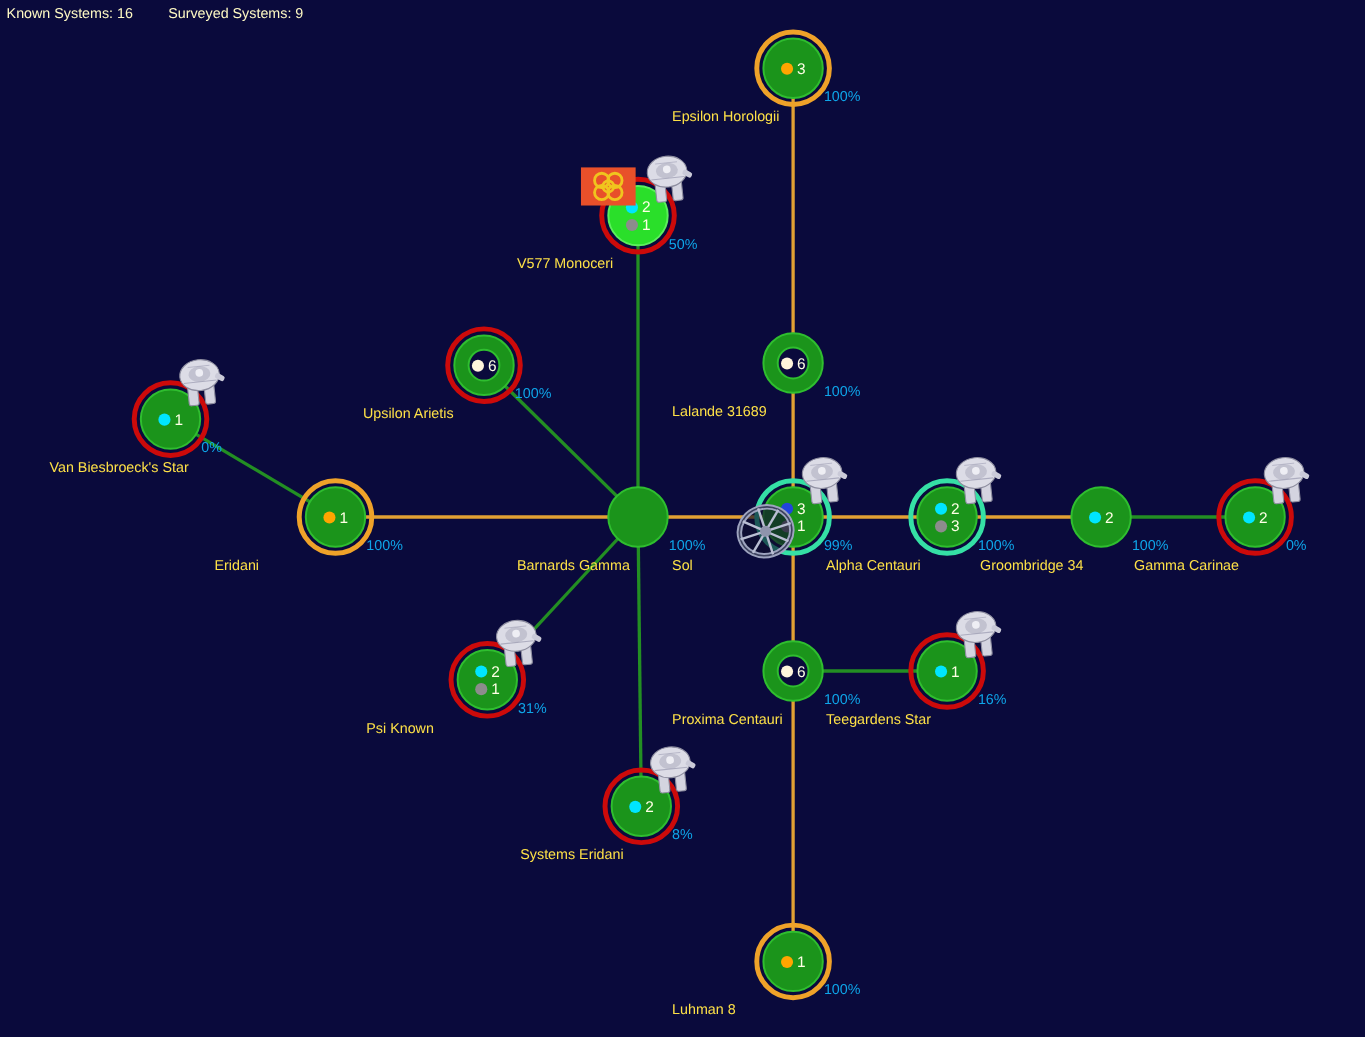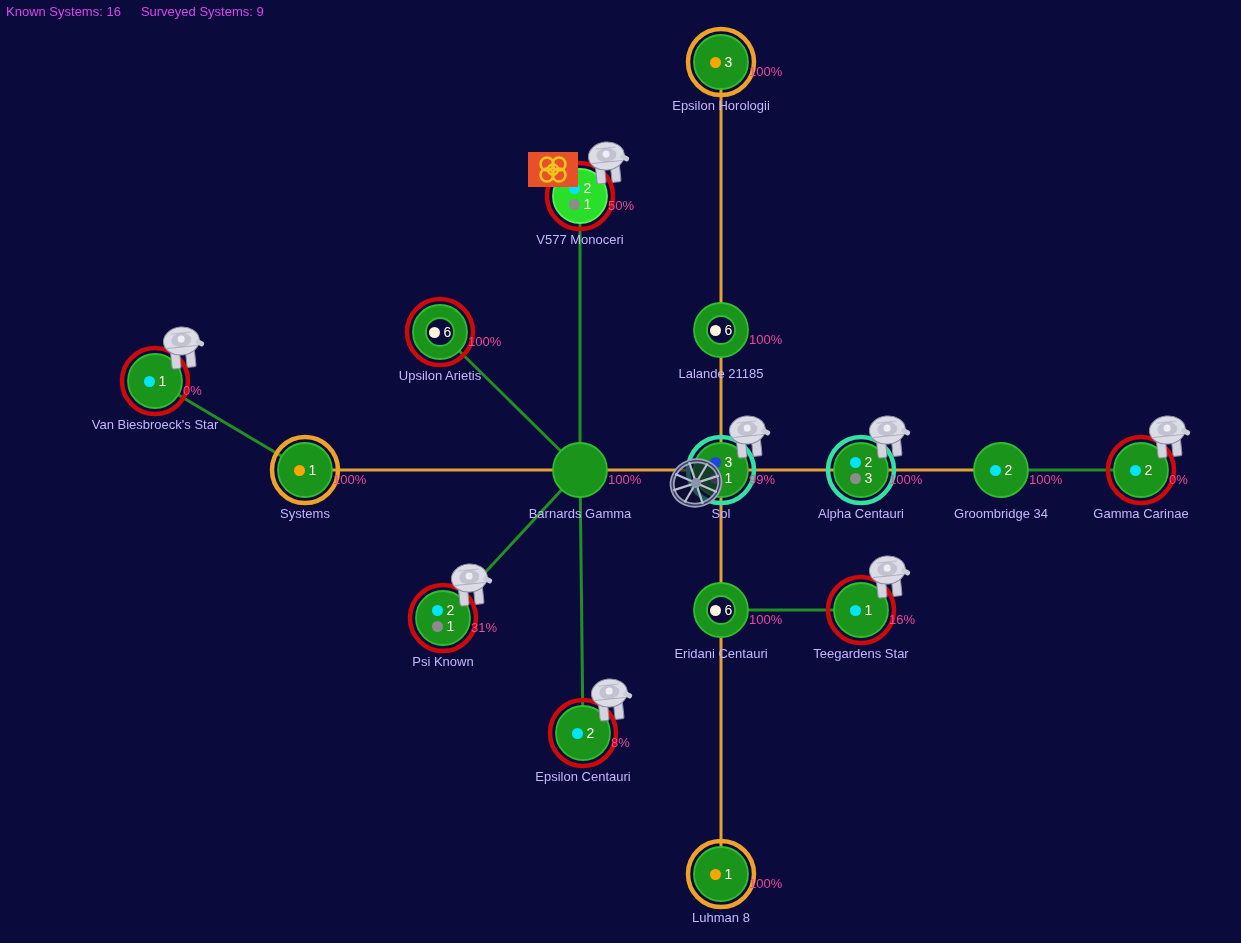--- a/index.html
+++ b/index.html
@@ -4,41 +4,41 @@
 <style>
   html,body{margin:0;padding:0;background:#060640;}
   .map{
     position:relative;width:1241px;height:943px;overflow:hidden;
     background:#0A0A3C;
     font-family:"Liberation Sans",sans-serif;
     -webkit-font-smoothing:antialiased;
   }
   .hud{
     position:absolute;top:4px;left:6px;z-index:30;
-    display:flex;gap:20px;
-    font-size:13px;color:#d946ef;
+    display:flex;gap:32px;
+    font-size:13px;color:#fef9c3;
   }
   #connections{position:absolute;left:0;top:0;z-index:1;}
   .system{position:absolute;width:76px;height:76px;z-index:5;}
   .system .glyph{position:absolute;left:0;top:0;overflow:visible;}
   .contacts{
     position:absolute;left:0;top:0;right:0;bottom:0;
     display:flex;flex-direction:column;align-items:center;justify-content:center;
     gap:1px;pointer-events:none;
   }
   .contact-row{display:flex;align-items:center;gap:4px;height:15px;}
   .dot{width:11px;height:11px;border-radius:50%;flex:0 0 auto;}
   .count{color:#FFFFE6;font-size:14px;line-height:1;}
   .pct{
-    position:absolute;left:66px;top:40px;
-    color:#ec4899;font-size:13px;white-space:nowrap;z-index:6;
+    position:absolute;left:66px;top:56px;
+    color:#0ea5e9;font-size:13px;white-space:nowrap;z-index:6;
   }
   .sysname{
     position:absolute;left:-72px;top:74px;width:220px;
-    text-align:center;color:#c4b5fd;font-size:13px;white-space:nowrap;z-index:6;
+    text-align:left;color:#fde047;font-size:13px;white-space:nowrap;z-index:6;
   }
   .icon{position:absolute;z-index:10;}
 </style>
 </head>
 <body>
 
 <div class="map">
   <div class="hud">
     <span>Known Systems: 16</span>
     <span>Surveyed Systems: 9</span>
@@ -120,21 +120,21 @@
           <circle cx="38" cy="38" r="27" fill="#1B941B" stroke="#2FBE2F" stroke-width="1.8"></circle>
           <circle cx="38" cy="38" r="14" fill="#0A0A3C" stroke="#2FBE2F" stroke-width="1.8"></circle>
         </svg>
         <div class="contacts">
           <div class="contact-row">
             <span class="dot" style="background: rgb(255, 245, 220);"></span>
             <span class="count">6</span>
           </div>
         </div>
         <div class="pct">100%</div>
-        <div class="sysname">Lalande 21185</div>
+        <div class="sysname">Lalande 31689</div>
       </div>
       <div class="system" style="left: 402px; top: 294px;">
         <svg width="76" height="76" viewBox="0 0 76 76" class="glyph">
           <circle cx="38" cy="38" r="33" fill="none" stroke="#CC0A0A" stroke-width="4.5"></circle>
           <circle cx="38" cy="38" r="27" fill="#1B941B" stroke="#2FBE2F" stroke-width="1.8"></circle>
           <circle cx="38" cy="38" r="14" fill="#0A0A3C" stroke="#2FBE2F" stroke-width="1.8"></circle>
         </svg>
         <div class="contacts">
           <div class="contact-row">
             <span class="dot" style="background: rgb(255, 245, 220);"></span>
@@ -175,21 +175,21 @@
           <circle cx="38" cy="38" r="33" fill="none" stroke="#EFA229" stroke-width="4.5"></circle>
           <circle cx="38" cy="38" r="27" fill="#1B941B" stroke="#2FBE2F" stroke-width="1.8"></circle>
         </svg>
         <div class="contacts">
           <div class="contact-row">
             <span class="dot" style="background: rgb(255, 165, 0);"></span>
             <span class="count">1</span>
           </div>
         </div>
         <div class="pct">100%</div>
-        <div class="sysname">Systems</div>
+        <div class="sysname">Eridani</div>
       </div>
       <div class="system" style="left: 542px; top: 432px;">
         <svg width="76" height="76" viewBox="0 0 76 76" class="glyph">
           <circle cx="38" cy="38" r="27" fill="#1B941B" stroke="#2FBE2F" stroke-width="1.8"></circle>
         </svg>
         <div class="pct">100%</div>
         <div class="sysname">Barnards Gamma</div>
       </div>
       <div class="system" style="left: 683px; top: 432px;">
         <svg width="76" height="76" viewBox="0 0 76 76" class="glyph">
@@ -338,21 +338,21 @@
           <circle cx="38" cy="38" r="27" fill="#1B941B" stroke="#2FBE2F" stroke-width="1.8"></circle>
           <circle cx="38" cy="38" r="14" fill="#0A0A3C" stroke="#2FBE2F" stroke-width="1.8"></circle>
         </svg>
         <div class="contacts">
           <div class="contact-row">
             <span class="dot" style="background: rgb(255, 245, 220);"></span>
             <span class="count">6</span>
           </div>
         </div>
         <div class="pct">100%</div>
-        <div class="sysname">Eridani Centauri</div>
+        <div class="sysname">Proxima Centauri</div>
       </div>
       <div class="system" style="left: 823px; top: 572px;">
         <svg width="76" height="76" viewBox="0 0 76 76" class="glyph">
           <circle cx="38" cy="38" r="33" fill="none" stroke="#CC0A0A" stroke-width="4.5"></circle>
           <circle cx="38" cy="38" r="27" fill="#1B941B" stroke="#2FBE2F" stroke-width="1.8"></circle>
         </svg>
         <div class="contacts">
           <div class="contact-row">
             <span class="dot" style="background: rgb(0, 229, 255);"></span>
             <span class="count">1</span>
@@ -378,21 +378,21 @@
           <circle cx="38" cy="38" r="33" fill="none" stroke="#CC0A0A" stroke-width="4.5"></circle>
           <circle cx="38" cy="38" r="27" fill="#1B941B" stroke="#2FBE2F" stroke-width="1.8"></circle>
         </svg>
         <div class="contacts">
           <div class="contact-row">
             <span class="dot" style="background: rgb(0, 229, 255);"></span>
             <span class="count">2</span>
           </div>
         </div>
         <div class="pct">8%</div>
-        <div class="sysname">Epsilon Centauri</div>
+        <div class="sysname">Systems Eridani</div>
         <div class="icon" style="left: 41px; top: -19px;"><svg width="48" height="47" viewBox="0 0 48 47">
             <g transform="rotate(-6 24 23)">
               <rect x="12" y="26" width="9" height="18" rx="2" fill="#D4D4E0" stroke="#8E8EA0" stroke-width="1"></rect>
               <rect x="27" y="26" width="9" height="18" rx="2" fill="#D4D4E0" stroke="#8E8EA0" stroke-width="1"></rect>
               <ellipse cx="24" cy="17" rx="18" ry="14" fill="#DCDCE6" stroke="#8E8EA0" stroke-width="1"></ellipse>
               <ellipse cx="24" cy="16" rx="10" ry="7" fill="#C2C2D0"></ellipse>
               <circle cx="24" cy="15" r="3.5" fill="#EEEEF4"></circle>
               <rect x="38" y="18" width="9" height="5" rx="2" fill="#CACAD8" transform="rotate(35 42 20)"></rect>
               <line x1="9" y1="23" x2="39" y2="23" stroke="#9A9AB0" stroke-width="1" opacity="0.7"></line>
               <line x1="14" y1="9" x2="34" y2="9" stroke="#9A9AB0" stroke-width="0.8" opacity="0.6"></line>

